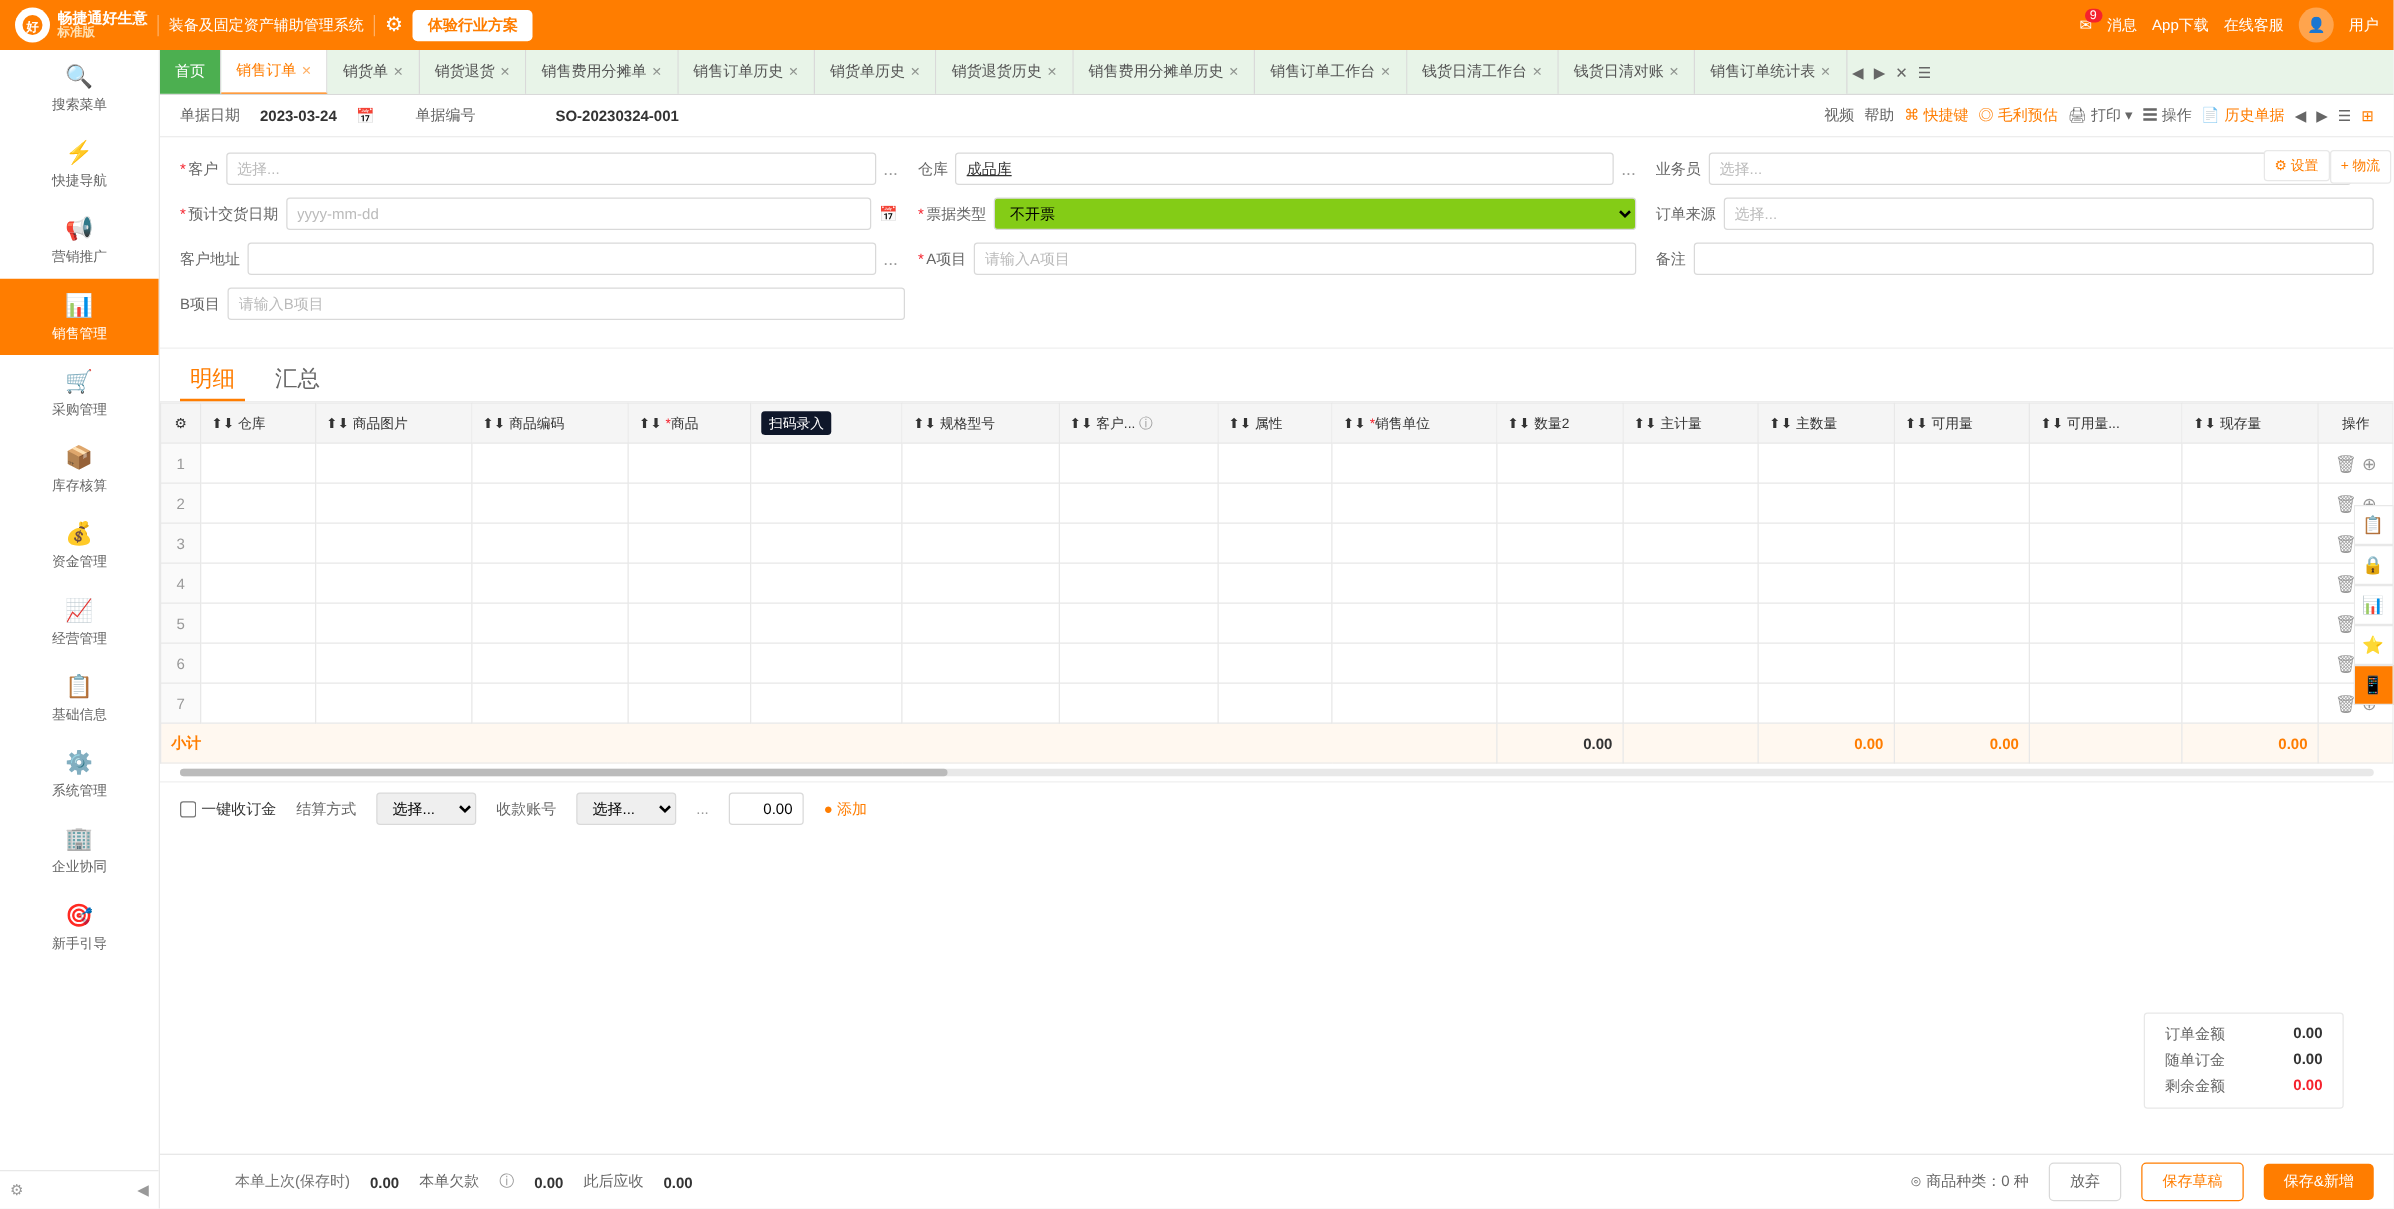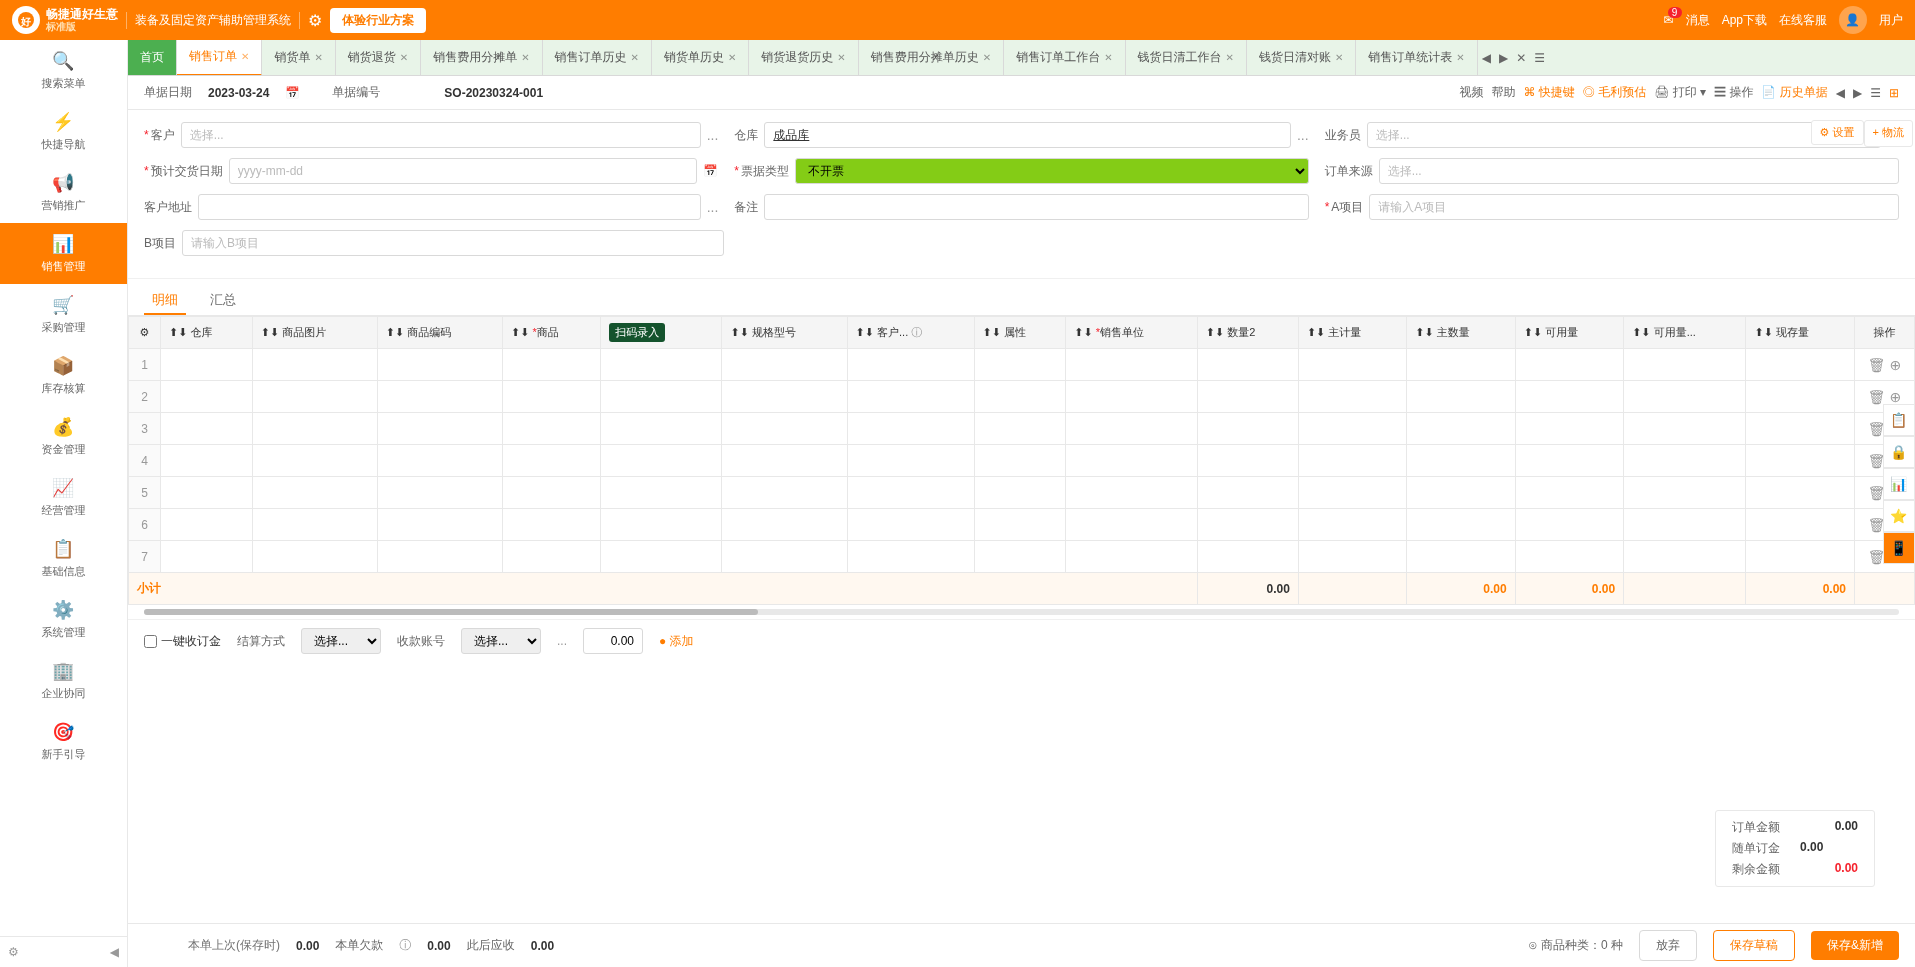--- a/index.html
+++ b/index.html
@@ -52,32 +52,32 @@
     .form-label { color: #666; white-space: nowrap; font-size: 12px; }
     .form-label.required::before { content: '*'; color: #f5222d; margin-right: 2px; }
     .form-input { border: 1px solid #d9d9d9; border-radius: 3px; padding: 3px 8px; font-size: 12px; color: #333; background: #fff; height: 26px; min-width: 120px; flex: 1; }
     .form-input::placeholder { color: #bbb; }
     .form-select { border: 1px solid #d9d9d9; border-radius: 3px; padding: 3px 8px; font-size: 12px; height: 26px; background: #84cc16; min-width: 100px; }
     .ellipsis-btn { color: #999; cursor: pointer; font-size: 14px; }
     .calendar-icon { color: #ff7d00; cursor: pointer; }
 
     
     .sub-tabs { display: flex; align-items: center; padding: 8px 16px 0; gap: 16px; border-bottom: 1px solid #e8e8e8; }
-    .sub-tab { padding: 4px 8px; cursor: pointer; font-size: 13px; color: #666; border-bottom: 2px solid transparent; }
+    .sub-tab { padding: 4px 8px; cursor: pointer; font-size: 18px; color: #666; border-bottom: 2px solid transparent; }
     .sub-tab.active { color: #ff7d00; border-bottom: 2px solid #ff7d00; }
 
     
     .table-container { padding: 0 0; overflow-x: auto; }
     table { width: 100%; border-collapse: collapse; font-size: 12px; }
     thead tr { background: #f5f5f5; }
     th { padding: 6px 8px; text-align: left; border: 1px solid #e8e8e8; color: #333; font-weight: normal; white-space: nowrap; font-size: 11px; position: relative; }
     th .required-mark { color: #f5222d; }
     td { padding: 4px 8px; border: 1px solid #e8e8e8; height: 32px; color: #333; }
     .row-num { text-align: center; color: #999; background: #fafafa; width: 32px; }
-    .scan-btn { background: #14532d; color: #fff; border: none; padding: 2px 6px; border-radius: 3px; cursor: pointer; font-size: 11px; white-space: nowrap; }
+    .scan-btn { background: #0f172a; color: #fff; border: none; padding: 2px 6px; border-radius: 3px; cursor: pointer; font-size: 11px; white-space: nowrap; }
     .col-action { text-align: center; width: 60px; }
     .action-icons { display: flex; gap: 4px; justify-content: center; align-items: center; }
     .action-icons span { cursor: pointer; color: #999; font-size: 14px; }
 
     
     .summary-row td { background: #fff8f0; font-weight: bold; }
     .btn-discard { border: 1px solid #d9d9d9; background: #fff; color: #666; padding: 6px 16px; border-radius: 4px; cursor: pointer; font-size: 12px; }
     .btn-draft { border: 1px solid #ff7d00; background: #fff; color: #ff7d00; padding: 6px 16px; border-radius: 4px; cursor: pointer; font-size: 12px; }
     .btn-save-new { background: #ff7d00; color: #fff; border: none; padding: 6px 16px; border-radius: 4px; cursor: pointer; font-size: 12px; }
 
@@ -309,26 +309,26 @@
           </div>
         </div>
 
         <div class="form-row">
           <div class="form-field" style="flex:1.5;">
             <span class="form-label">客户地址</span>
             <input class="form-input" type="text" style="flex: 1 1 0%;">
             <span class="ellipsis-btn">...</span>
           </div>
           <div class="form-field" style="flex:1.5;">
+            <span class="form-label required">A项目</span>
+            <input class="form-input" type="text" placeholder="请输入A项目" style="flex: 1 1 0%;">
+          </div>
+          <div class="form-field" style="flex:1.5;">
             <span class="form-label">备注</span>
             <input class="form-input" type="text" style="flex: 1 1 0%;">
-          </div>
-          <div class="form-field" style="flex:1.5;">
-            <span class="form-label required">A项目</span>
-            <input class="form-input" type="text" placeholder="请输入A项目" style="flex: 1 1 0%;">
           </div>
         </div>
 
         <div class="form-row">
           <div class="form-field" style="flex:1.5;">
             <span class="form-label">B项目</span>
             <input class="form-input" type="text" placeholder="请输入B项目" style="flex: 1 1 0%;">
           </div>
           <div style="flex:3;"></div>
         </div>
@@ -572,21 +572,21 @@
         <span style="color:#999;cursor:pointer;">...</span>
         <input type="text" value="0.00" style="border: 1px solid rgb(217, 217, 217); border-radius: 3px; height: 26px; font-size: 12px; padding: 0px 8px; width: 60px; text-align: right;">
         <span style="color:#ff7d00;cursor:pointer;font-size:12px;">● <span>添加</span></span>
       </div>
 
       <div style="position:absolute;right:40px;bottom:80px;background:#fff;border:1px solid #e8e8e8;padding:8px 16px;font-size:12px;min-width:160px;border-radius:3px;">
         <div style="display:flex;justify-content:space-between;gap:8px;margin-bottom:4px;">
           <span style="color:#666;">订单金额</span>
           <span style="font-weight:bold;">0.00</span>
         </div>
-        <div style="display:flex;gap:20px;margin-bottom:4px;">
+        <div style="display:flex;justify-content:space-between;gap:20px;margin-bottom:4px;">
           <span style="color:#666;">随单订金</span>
           <span style="font-weight:bold;">0.00</span>
         </div>
         <div style="display:flex;justify-content:space-between;gap:20px;">
           <span style="color:#666;">剩余金额</span>
           <span style="font-weight:bold;color:#f5222d;">0.00</span>
         </div>
       </div>
 
     </div>

